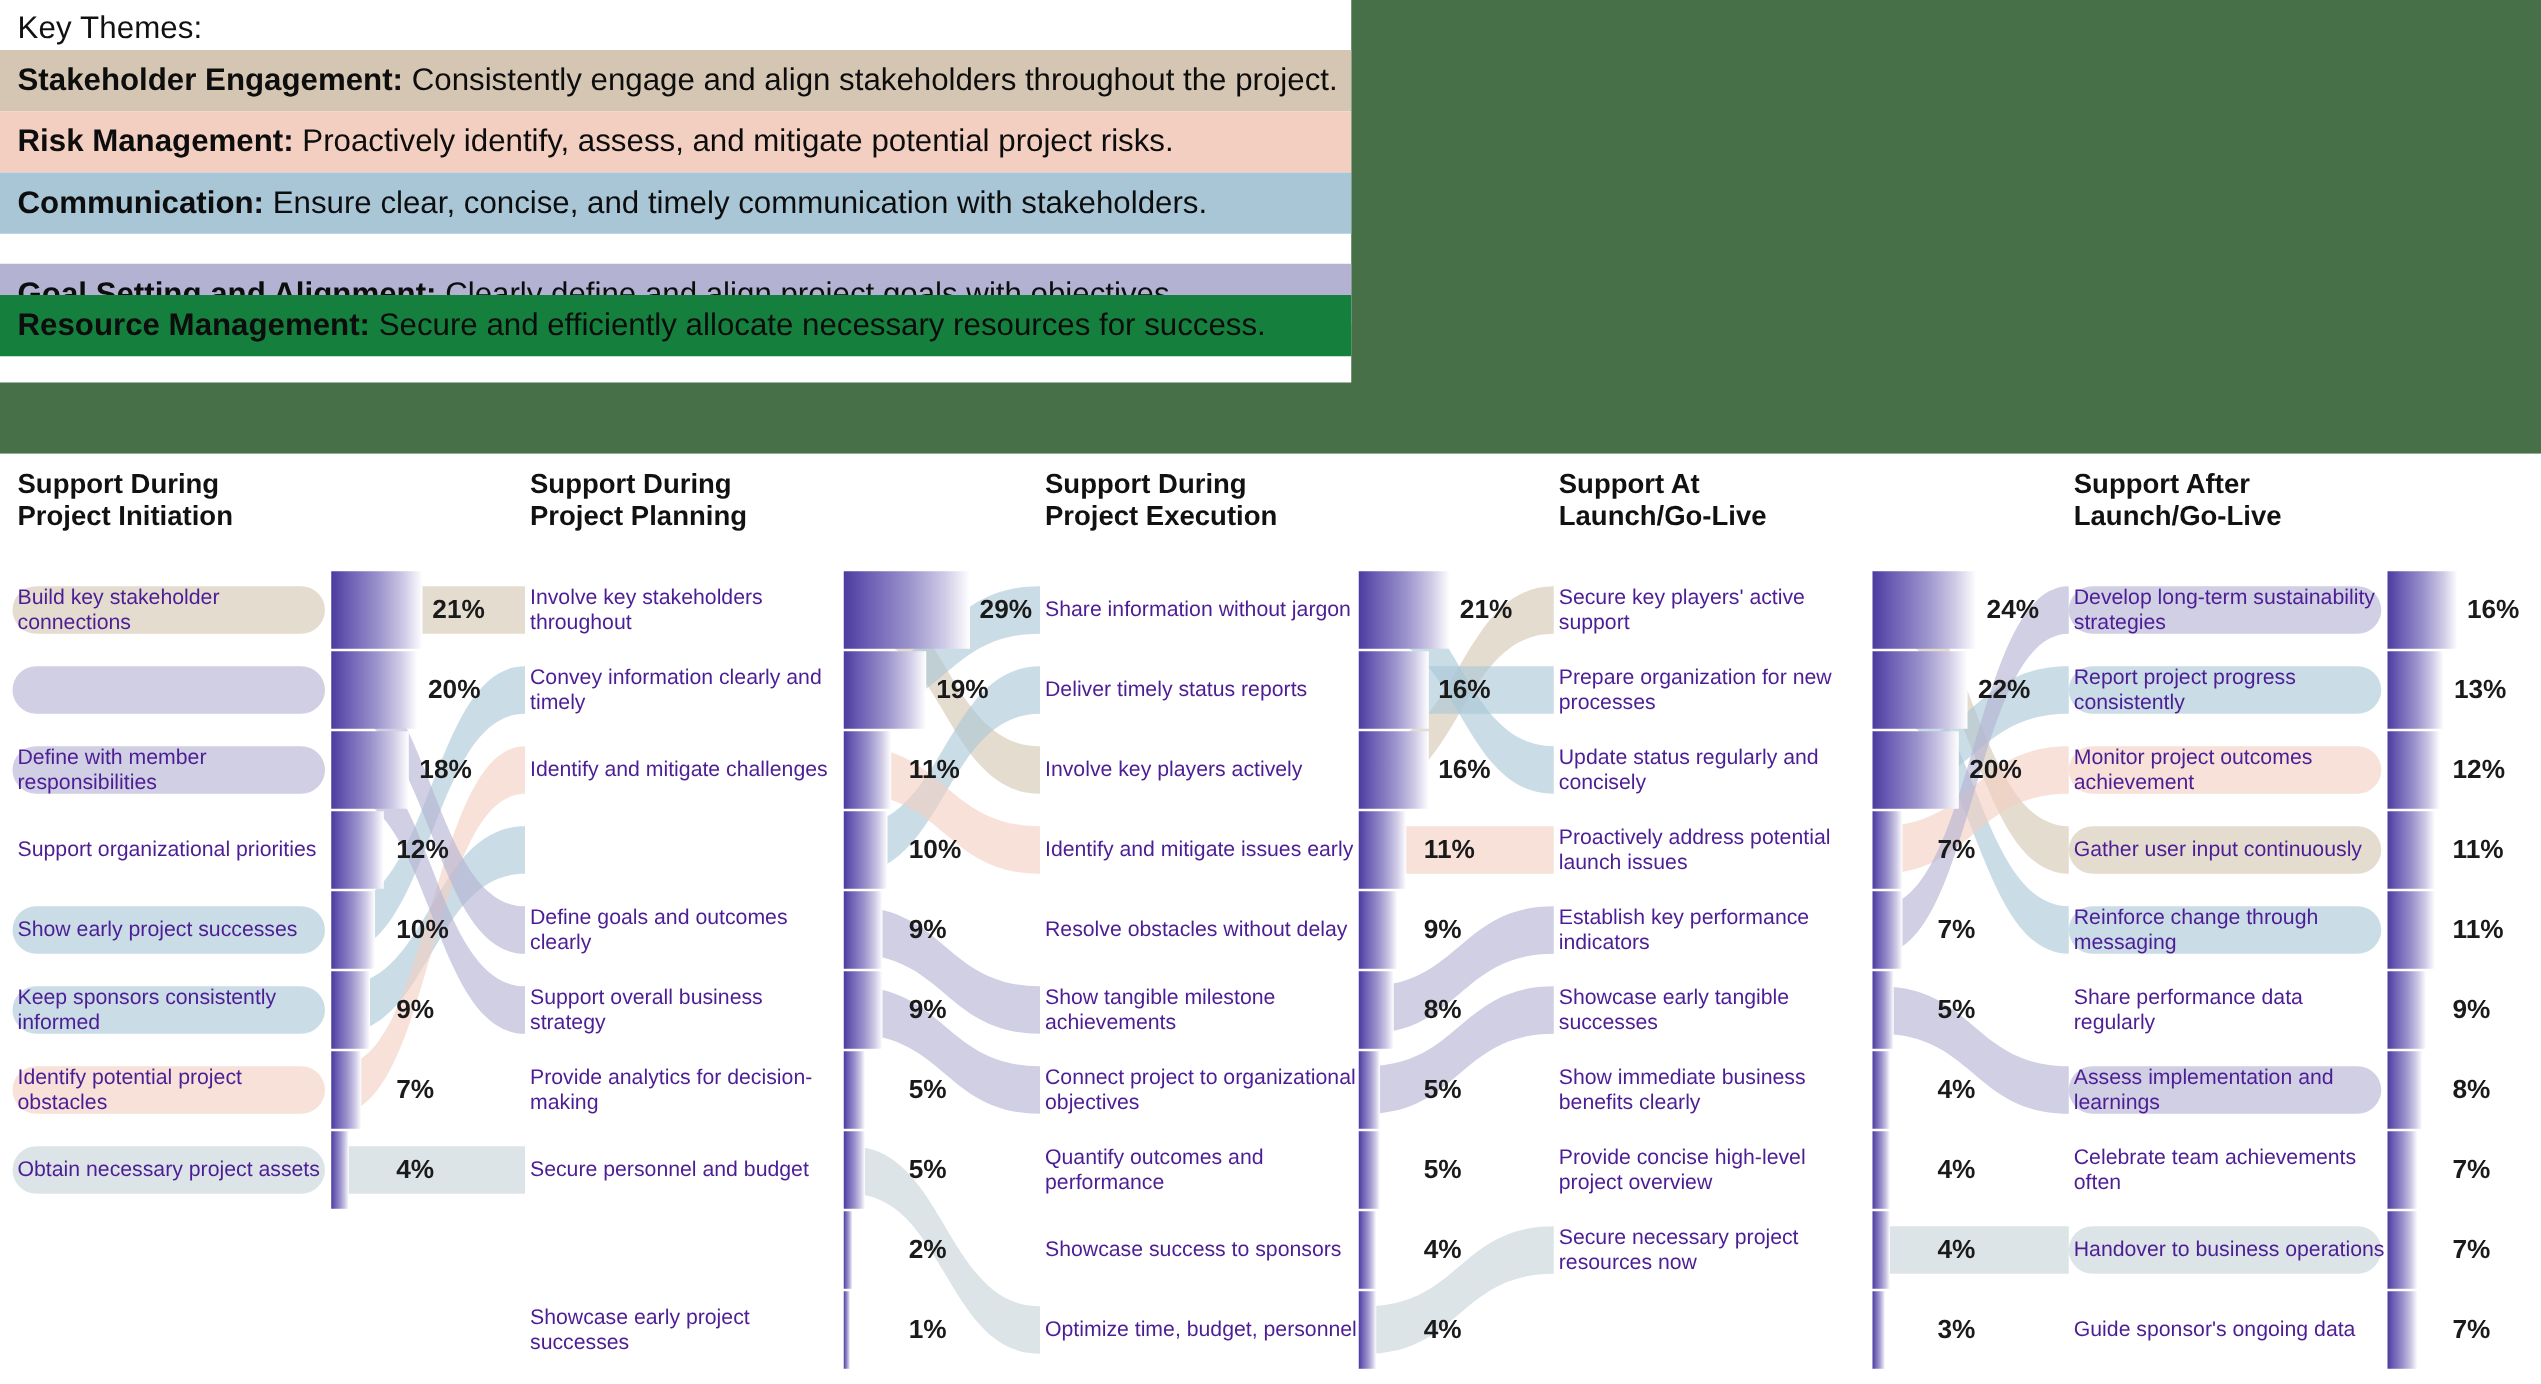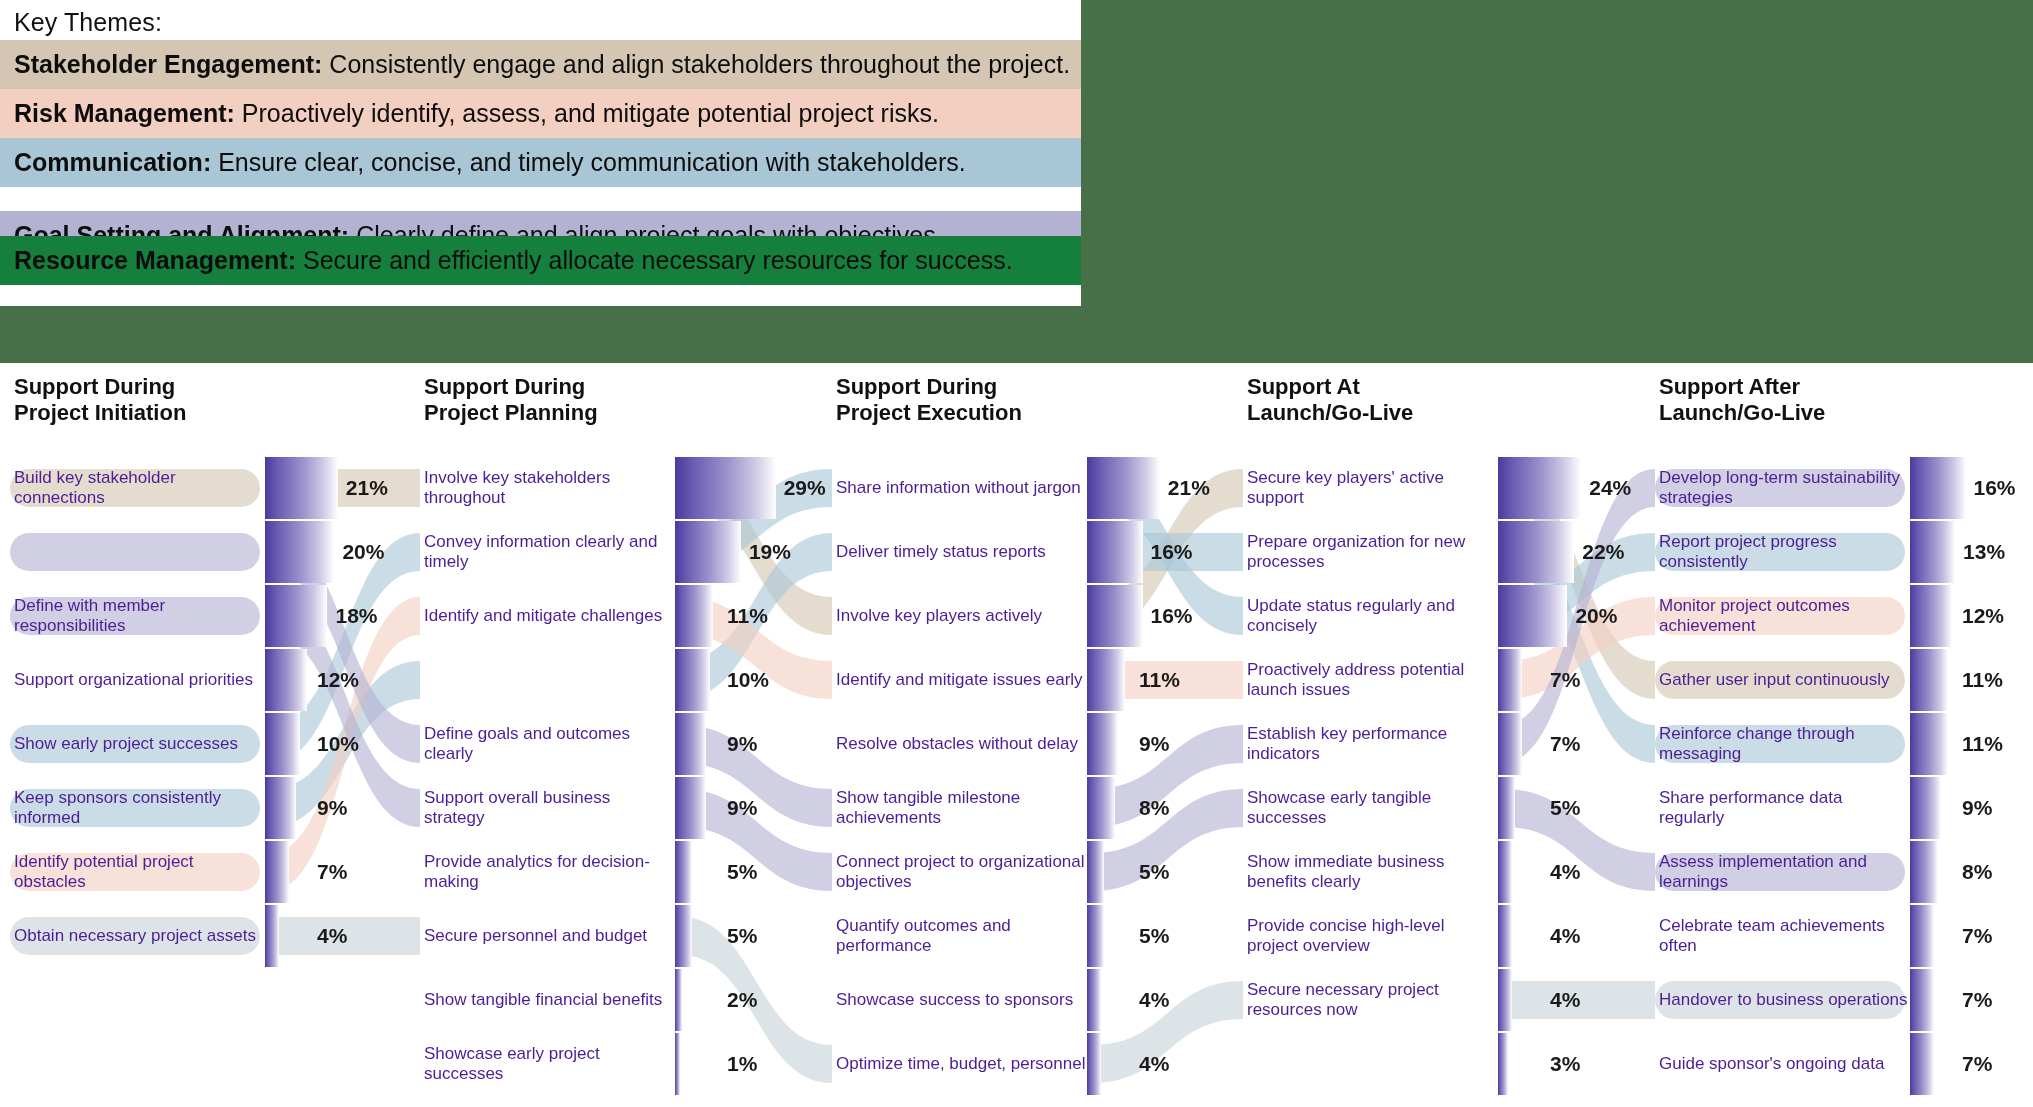--- a/index.html
+++ b/index.html
@@ -262,21 +262,20 @@
             </div>
           </div>
           <div class="row">
             <div class="row-label">Secure personnel and budget</div>
             <div class="bar-wrap">
               <div class="bar" style="width: 17.35px;"></div>
               <div class="bar-val" style="left: 52px;">5%</div>
             </div>
           </div>
           <div class="row">
-            <div class="row-label">Show tangible financial benefits</div>
             <div class="bar-wrap">
               <div class="bar" style="width: 6.94px;"></div>
               <div class="bar-val" style="left: 52px;">2%</div>
             </div>
           </div>
           <div class="row">
             <div class="row-label">Showcase early project successes</div>
             <div class="bar-wrap">
               <div class="bar" style="width: 5px;"></div>
               <div class="bar-val" style="left: 52px;">1%</div>

